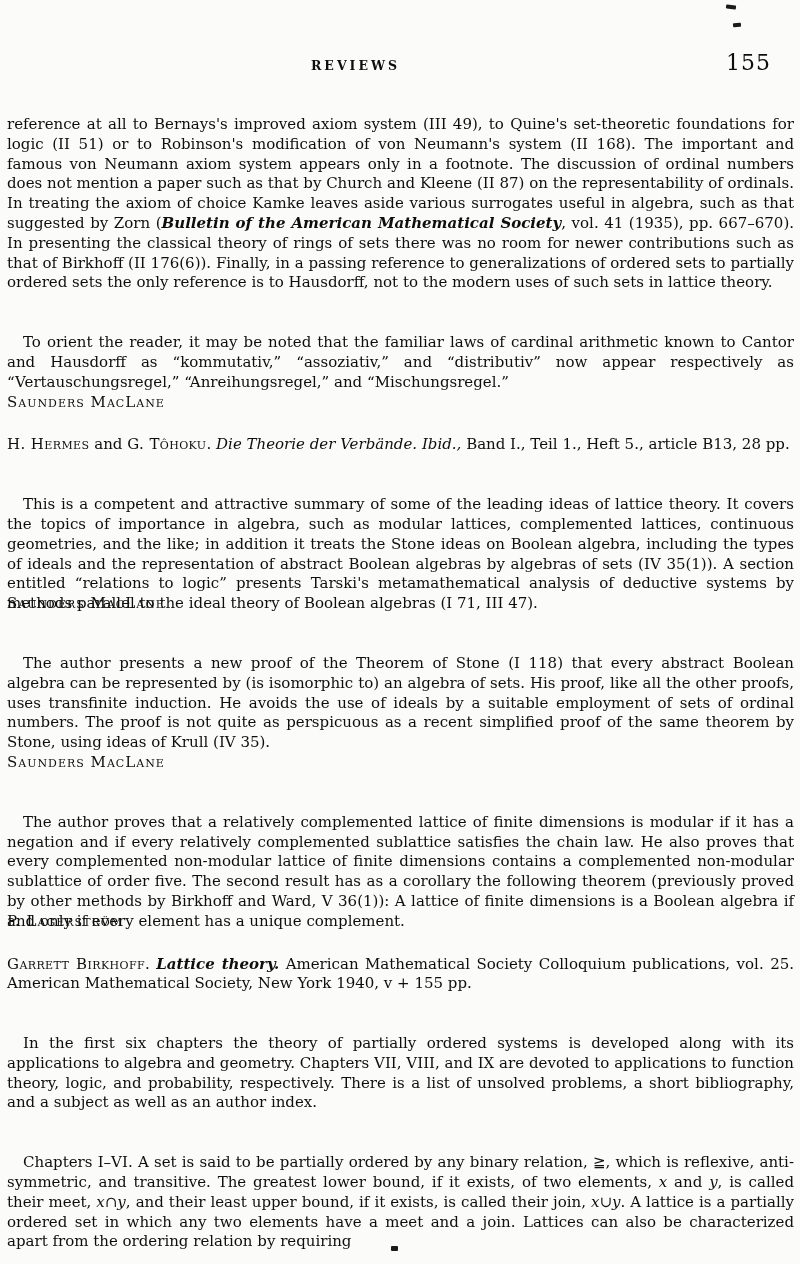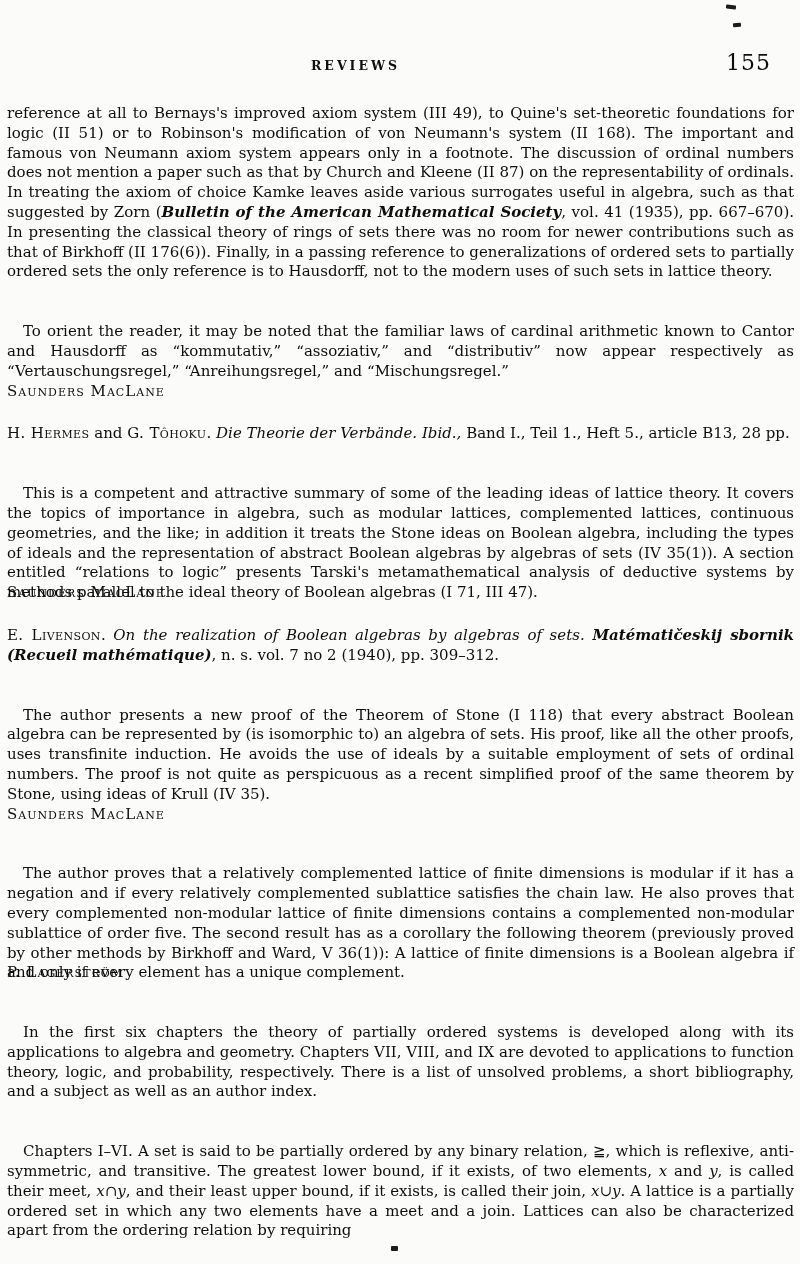--- a/index.html
+++ b/index.html
@@ -13,21 +13,21 @@
     padding: 56px 6px 0 7px;
     font-family: "DejaVu Serif", serif;
     font-size: 15px;
     line-height: 19.8px;
     color: #0e0e0e;
     overflow: hidden;
   }
   .header {
     position: relative;
     height: 24px;
-    margin-bottom: 24px;
+    margin-bottom: 35px;
   }
   .header-title {
     display: block;
     text-align: center;
     transform: translateX(-45px);
     font-size: 12.5px;
     font-weight: bold;
     letter-spacing: 3px;
   }
   .page-num {
@@ -63,24 +63,24 @@
     <span class="header-title">REVIEWS</span>
     <span class="page-num">155</span>
   </div>
   <div class="body">
       <p><span>reference at all to Bernays's improved axiom system (III 49), to Quine's set-theoretic foundations for logic (II 51) or to Robinson's modification of von Neumann's system (II 168). The important and famous von Neumann axiom system appears only in a footnote. The discussion of ordinal numbers does not mention a paper such as that by Church and Kleene (II 87) on the representability of ordinals. In treating the axiom of choice Kamke leaves aside various surrogates useful in algebra, such as that suggested by Zorn (</span><span class="bi">Bulletin of the American Mathematical Society</span><span>, vol. 41 (1935), pp. 667–670). In presenting the classical theory of rings of sets there was no room for newer contributions such as that of Birkhoff (II 176(6)). Finally, in a passing reference to generalizations of ordered sets to partially ordered sets the only reference is to Hausdorff, not to the modern uses of such sets in lattice theory.</span></p>
       <p class="indent"><span>To orient the reader, it may be noted that the familiar laws of cardinal arithmetic known to Cantor and Hausdorff as “kommutativ,” “assoziativ,” and “distributiv” now appear respectively as “Vertauschungsregel,” “Anreihungsregel,” and “Mischungsregel.”</span></p>
       <div class="signature">Saunders MacLane</div>
       <p class="gap"><span class="sc">H. Hermes</span><span> and </span><span class="sc">G. Tôhoku</span><span>. </span><span class="it">Die Theorie der Verbände.</span><span> </span><span class="it">Ibid.,</span><span> Band I., Teil 1., Heft 5., article B13, 28 pp.</span></p>
       <p class="indent"><span>This is a competent and attractive summary of some of the leading ideas of lattice theory. It covers the topics of importance in algebra, such as modular lattices, complemented lattices, continuous geometries, and the like; in addition it treats the Stone ideas on Boolean algebra, including the types of ideals and the representation of abstract Boolean algebras by algebras of sets (IV 35(1)). A section entitled “relations to logic” presents Tarski's metamathematical analysis of deductive systems by methods parallel to the ideal theory of Boolean algebras (I 71, III 47).</span></p>
       <div class="signature same-line">Saunders MacLane</div>
-      <p class="gap"><span class="sc">E. Livenson</span><span>. </span><span class="it">On the realization of Boolean algebras by algebras of sets.</span><span> </span><span class="bi">Matématičeskij sbornik (Recueil mathématique)</span><span>, n. s. vol. 7 no 2 (1940), pp. 309–312.</span></p>
       <p class="indent"><span>The author presents a new proof of the Theorem of Stone (I 118) that every abstract Boolean algebra can be represented by (is isomorphic to) an algebra of sets. His proof, like all the other proofs, uses transfinite induction. He avoids the use of ideals by a suitable employment of sets of ordinal numbers. The proof is not quite as perspicuous as a recent simplified proof of the same theorem by Stone, using ideas of Krull (IV 35).</span></p>
       <div class="signature">Saunders MacLane</div>
       <p class="indent"><span>The author proves that a relatively complemented lattice of finite dimensions is modular if it has a negation and if every relatively complemented sublattice satisfies the chain law. He also proves that every complemented non-modular lattice of finite dimensions contains a complemented non-modular sublattice of order five. The second result has as a corollary the following theorem (previously proved by other methods by Birkhoff and Ward, V 36(1)): A lattice of finite dimensions is a Boolean algebra if and only if every element has a unique complement.</span></p>
       <div class="signature same-line">P. Lagerström</div>
+      <p class="gap"><span class="sc">Garrett Birkhoff</span><span>. </span><span class="bi">Lattice theory.</span><span> American Mathematical Society Colloquium publications, vol. 25. American Mathematical Society, New York 1940, v + 155 pp.</span></p>
       <p class="indent"><span>In the first six chapters the theory of partially ordered systems is developed along with its applications to algebra and geometry. Chapters VII, VIII, and IX are devoted to applications to function theory, logic, and probability, respectively. There is a list of unsolved problems, a short bibliography, and a subject as well as an author index.</span></p>
       <p class="indent"><span>Chapters I–VI. A set is said to be partially ordered by any binary relation, ≧, which is reflexive, anti-symmetric, and transitive. The greatest lower bound, if it exists, of two elements, </span><span class="it">x</span><span> and </span><span class="it">y</span><span>, is called their meet, </span><span class="it">x∩y</span><span>, and their least upper bound, if it exists, is called their join, </span><span class="it">x∪y</span><span>. A lattice is a partially ordered set in which any two elements have a meet and a join. Lattices can also be characterized apart from the ordering relation by requiring</span></p>
     </div>
   <div class="artifact a1"></div>
   <div class="artifact a2"></div>
   <div class="artifact a3"></div>
 </div>
 
 </body></html>

